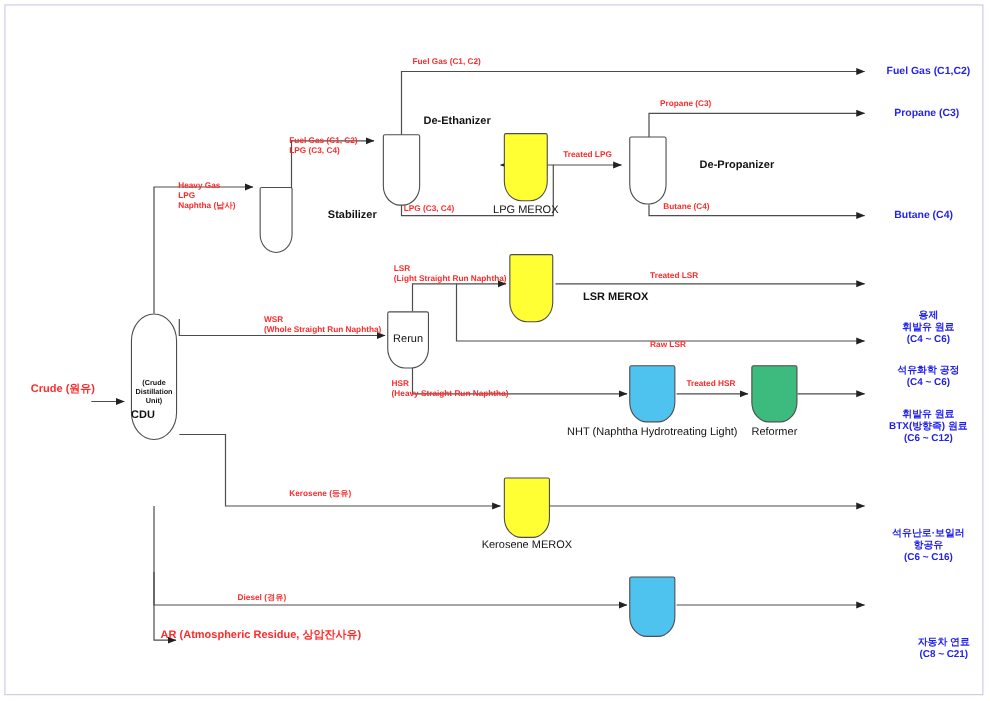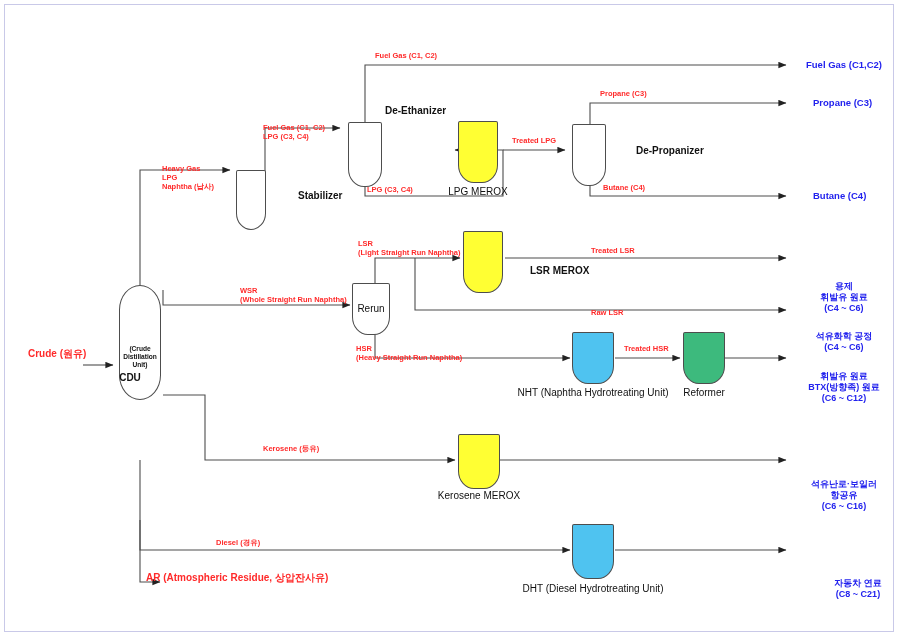--- a/index.html
+++ b/index.html
@@ -112,25 +112,24 @@
     <div>(Crude</div>
     <div>Distillation</div>
     <div>Unit)</div>
   </div>
   <div class="lbl blk" style="left:274px;top:190px;">Stabilizer</div>
   <div class="lbl blk" style="left:361px;top:105px;">De-Ethanizer</div>
   <div class="lbl blk-c" style="left:428px;top:186px;width:100px;">LPG MEROX</div>
   <div class="lbl blk" style="left:612px;top:145px;">De-Propanizer</div>
   <div class="lbl blk-c" style="left:351px;top:303px;width:40px;">Rerun</div>
   <div class="lbl blk" style="left:506px;top:265px;">LSR MEROX</div>
-  <div class="lbl blk-c" style="left:503px;top:387px;width:180px;">NHT (Naphtha Hydrotreating Unit)</div>
+  <div class="lbl blk-c" style="left:503px;top:387px;width:180px;">NHT (Naphtha Hydrotreating Light)</div>
   <div class="lbl blk-c" style="left:664px;top:387px;width:80px;">Reformer</div>
   <div class="lbl blk-c" style="left:409px;top:490px;width:140px;">Kerosene MEROX</div>
   <div class="lbl blk-c" style="left:483px;top:583px;width:220px;">
-    <div>DHT (Diesel Hydrotreating Unit)</div>
   </div>
 
   <div class="lbl red-big" style="left:28px;top:348px;">Crude (원유)</div>
 
   <div class="lbl red" style="left:162px;top:164px;">
     <div>Heavy Gas</div>
     <div>LPG</div>
     <div>Naphtha (납사)</div>
   </div>
 

